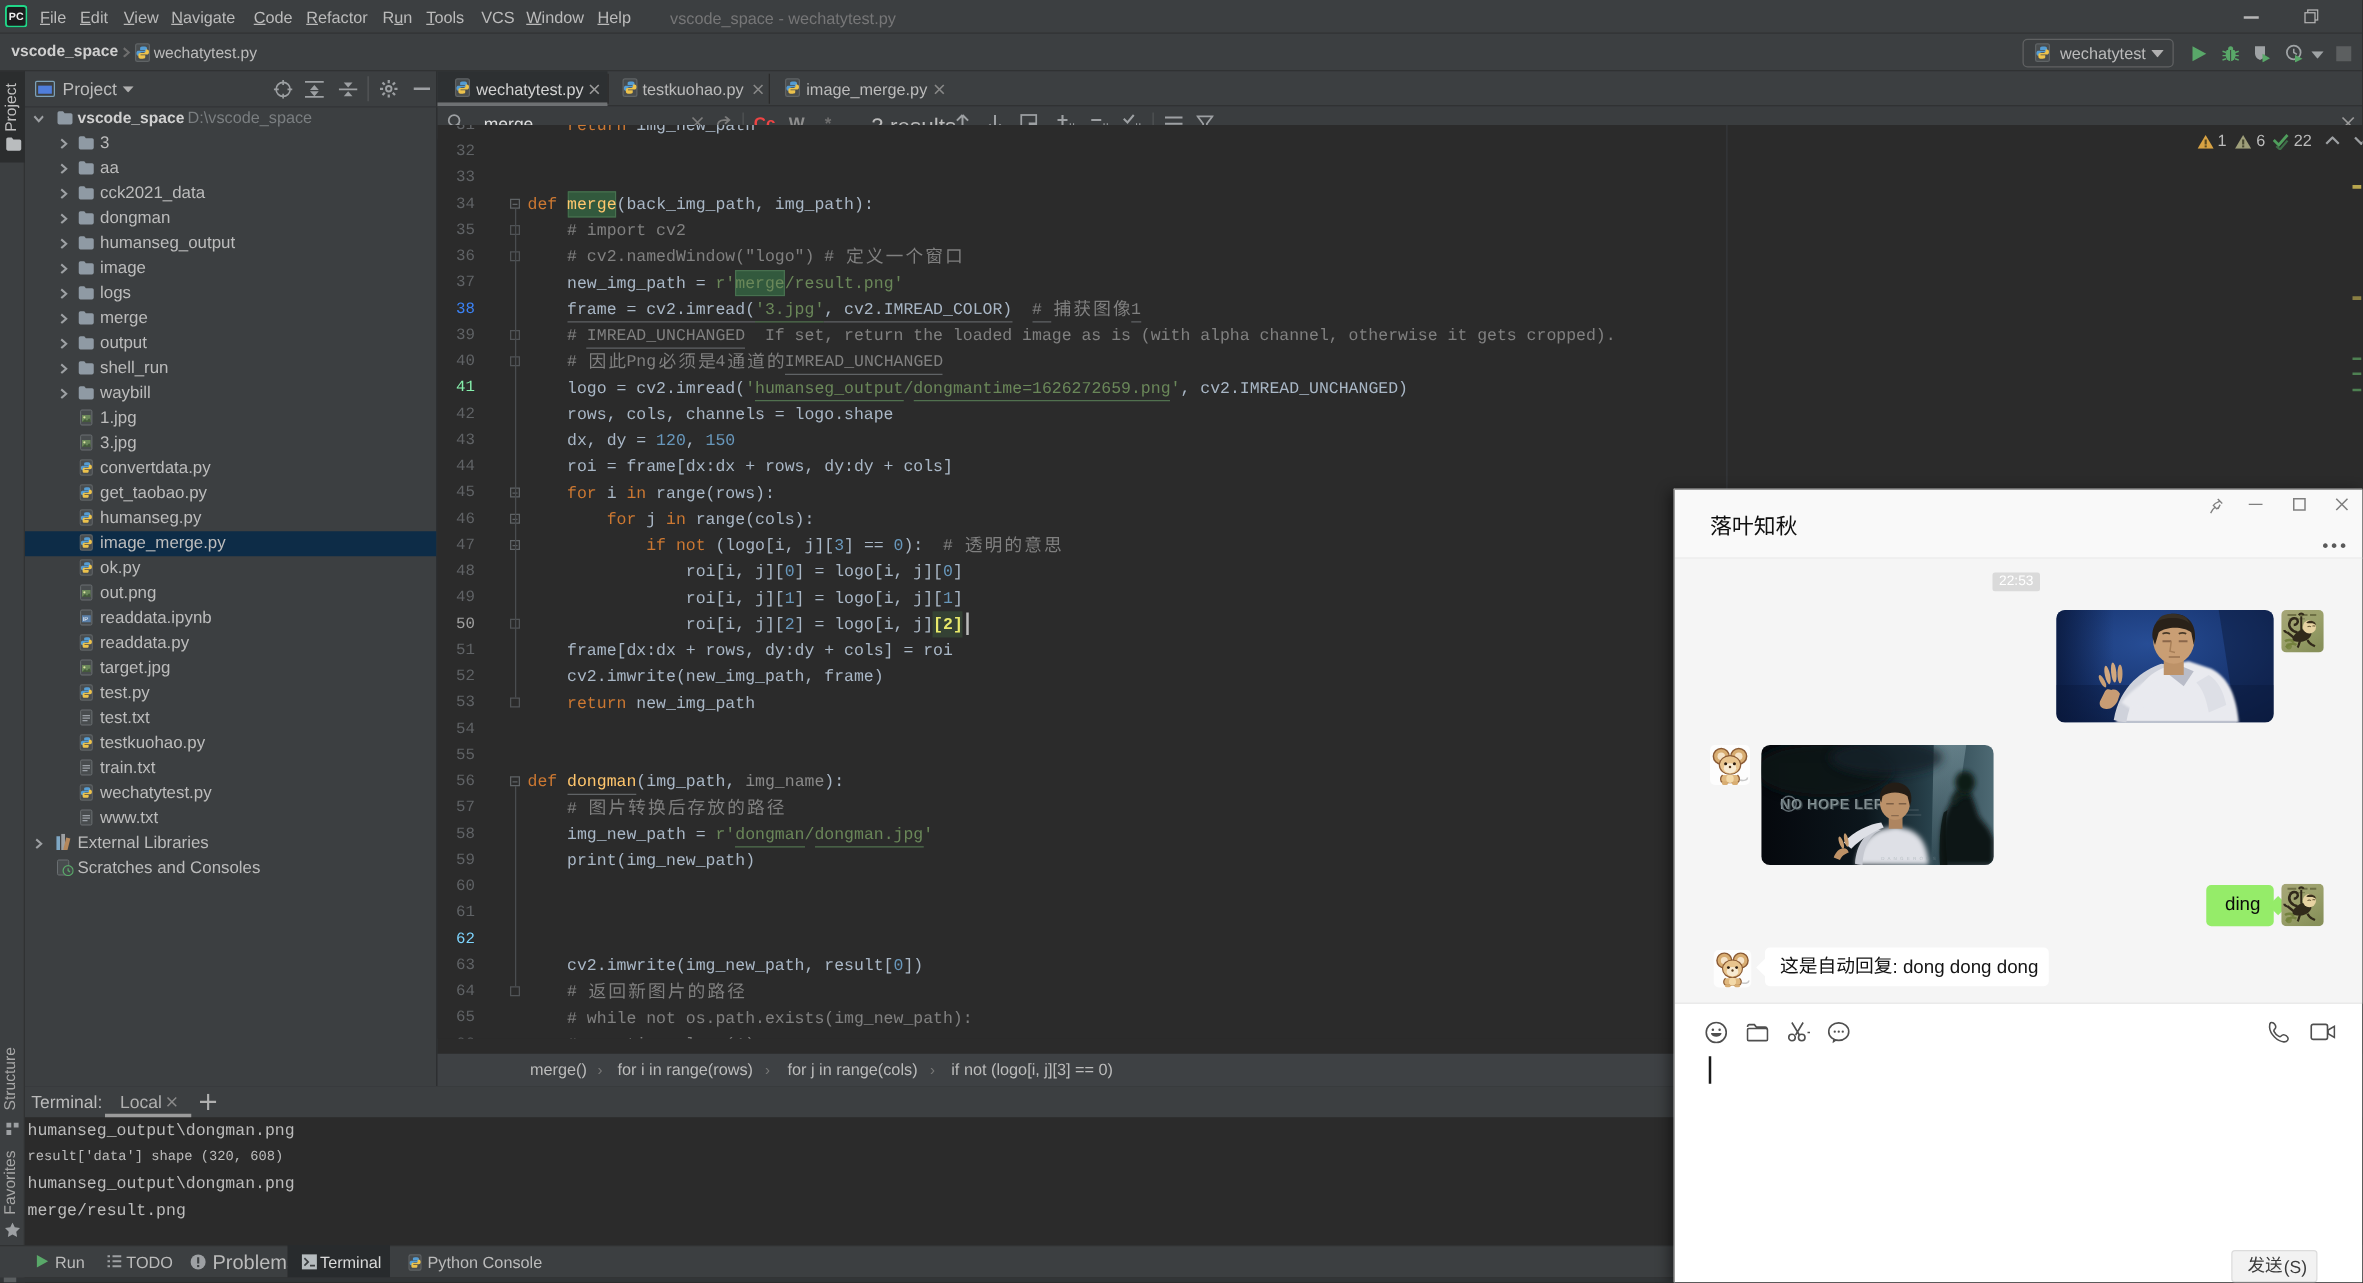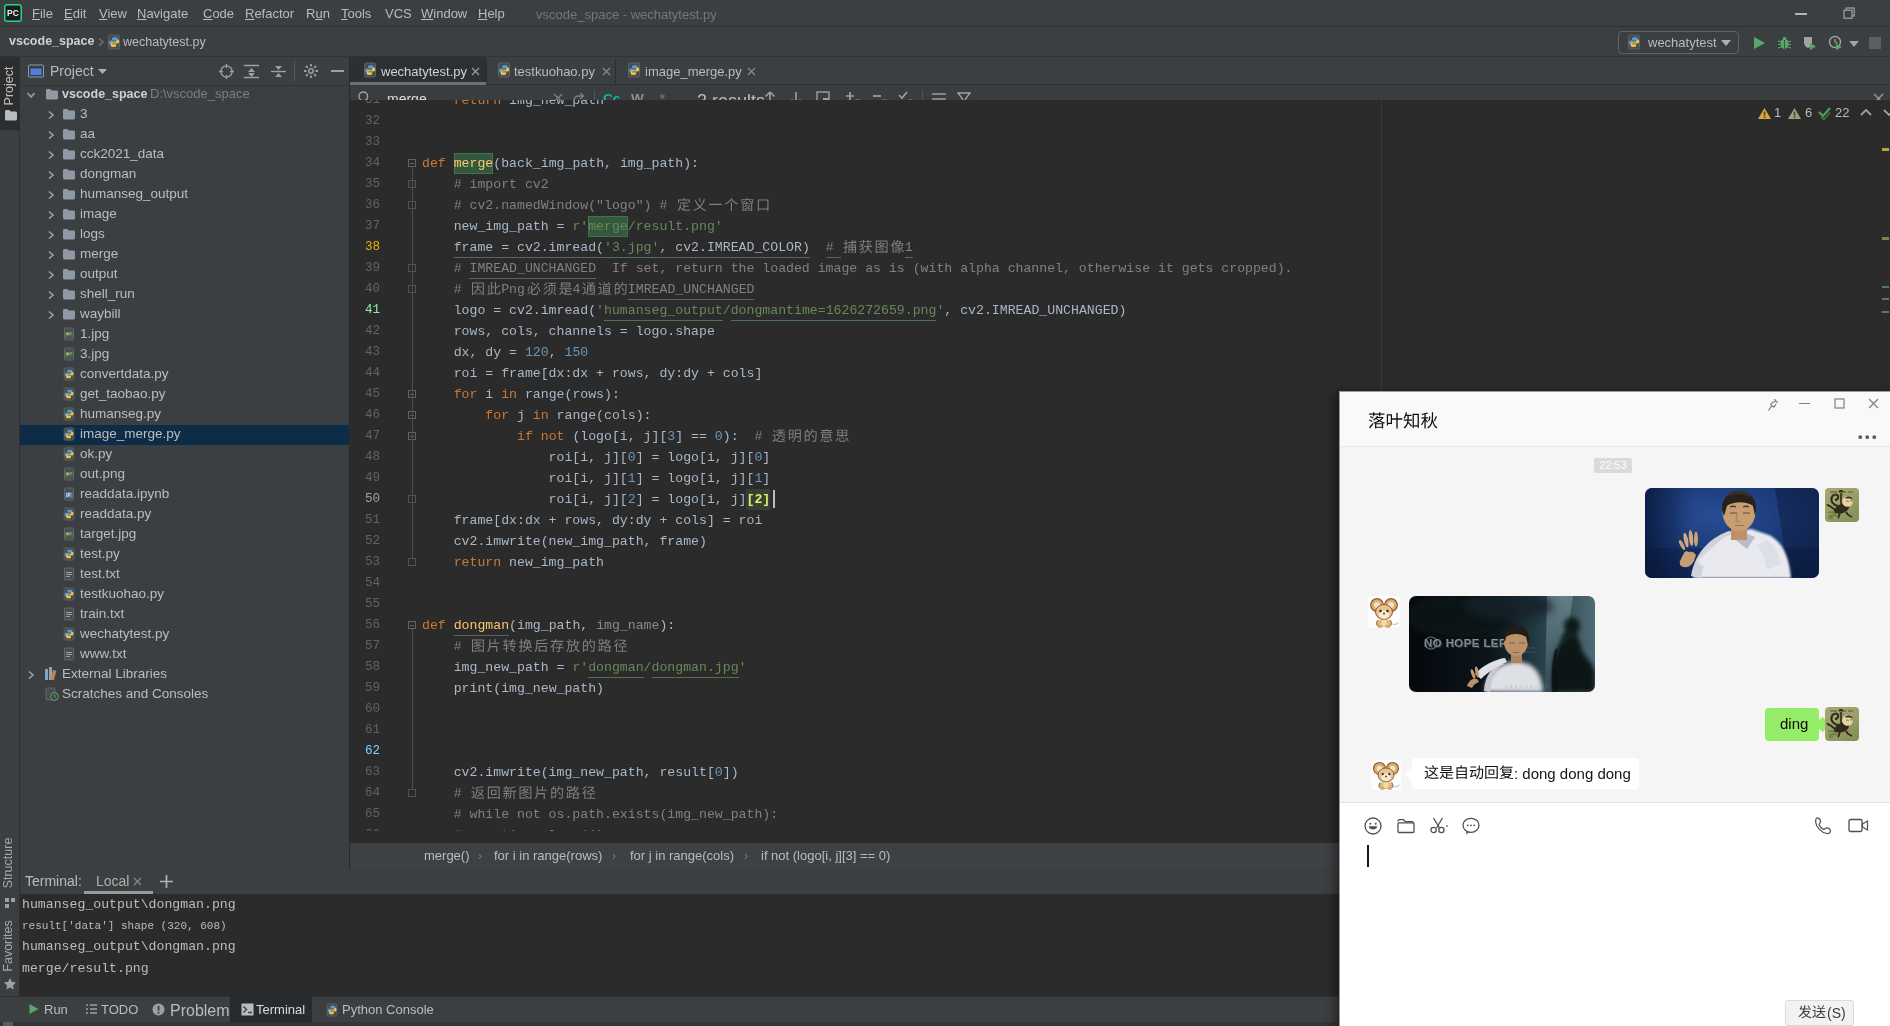--- a/index.html
+++ b/index.html
@@ -389,21 +389,21 @@
   </svg>
 <div class="abs" style="left:387px;top:91px;color:#dddddd;font-size:14px">merge</div>
 <svg class="abs" style="left:553px;top:93px" width="10" height="10" viewBox="0 0 10 10">
     <path d="M1 1l8 8M9 1l-8 8" stroke="#7d7d7d" stroke-width="1.4"></path>
   </svg>
 <svg class="abs" style="left:572px;top:93px" width="14" height="12" viewBox="0 0 14 12">
     <path d="M2 8c0-3 2-5 5-5h4M8 0l3.5 3L8 6" stroke="#7d7d7d" stroke-width="1.4" fill="none"></path>
     <path d="M2 8v3" stroke="#7d7d7d" stroke-width="1.4"></path>
   </svg>
 <div class="abs" style="left:594px;top:90px;width:1px;height:17px;background:#515456"></div>
-<div class="abs" style="left:603px;top:91px;color:#14b8a6;font-size:13.5px;font-weight:bold">Cc</div>
+<div class="abs" style="left:603px;top:91px;color:#ef4444;font-size:13.5px;font-weight:bold">Cc</div>
 <div class="abs" style="left:631px;top:91px;color:#8e8e8e;font-size:13.5px;font-weight:bold">W</div>
 <div class="abs" style="left:656px;top:91px;color:#6f6f6f;font-size:13.5px;font-weight:bold">.*</div>
 <div class="abs" style="left:697px;top:91px;color:#bbbbbb;font-size:18px">3 results</div>
 <svg class="abs" style="left:764px;top:91px" width="12" height="14" viewBox="0 0 12 14">
     <path d="M6 1v12M6 1L1.5 5.5M6 1l4.5 4.5" stroke="#9da0a3" stroke-width="1.6" fill="none"></path>
   </svg>
 <svg class="abs" style="left:790px;top:91px" width="12" height="14" viewBox="0 0 12 14">
     <path d="M6 1v12M6 13L1.5 8.5M6 13l4.5-4.5" stroke="#9da0a3" stroke-width="1.6" fill="none"></path>
   </svg>
 <svg class="abs" style="left:816px;top:91px" width="14" height="14" viewBox="0 0 14 14">
@@ -442,21 +442,21 @@
     <div class="ln" style="left:0px;top:53px;color:#606366">34</div>
     <div class="cl" style="left:72px;top:53px"><span class="k">def</span><span class="t"> </span><span class="fn mh">merge</span><span class="t">(</span><span class="t">back_img_path</span><span class="t">, </span><span class="t">img_path</span><span class="t">):</span></div>
     <div class="ln" style="left:0px;top:74px;color:#606366">35</div>
     <div class="cl" style="left:72px;top:74px"><span class="t">    </span><span class="c"># import cv2</span></div>
     <div class="ln" style="left:0px;top:95px;color:#606366">36</div>
     <div class="cl" style="left:72px;top:95px"><span class="t">    </span><span class="c"># cv2.namedWindow("logo") # </span><span class="cjs" style="width:95.1px"><svg width="95.1" height="18" viewBox="0 0 95.1 18" style="display:block;overflow:visible">
           <path d="M3.818484448242188 4.380268383789062H12.105304223632814V5.404394848632812H3.818484448242188ZM7.912338208007813 7.732177343749999H12.694614624023437V8.736565600585937H7.912338208007813ZM7.352845727539063 4.861804736328125H8.454507104492187V12.055512255859375L7.352845727539063 11.903853759765624ZM4.007183935546875 6.555570751953124 5.08669248046875 6.667752832031249Q4.790907104492188 8.8199056640625 4.099083520507813 10.434873120117187Q3.407259936523438 12.049840576171874 2.203383520507813 13.100640576171873Q2.1251396484375005 13.00265849609375 1.967090112304688 12.867116271972655Q1.8090405761718755 12.731574047851561 1.6383528320312506 12.598800927734374Q1.4676650878906257 12.466027807617186 1.338868383789063 12.393322143554686Q2.526839135742188 11.47131884765625 3.1542643676757818 9.978900927734374Q3.7816895996093756 8.486483007812499 4.007183935546875 6.555570751953124ZM4.682136352539063 8.377712255859375Q5.055168896484376 9.459748095703125 5.647448608398438 10.133251391601561Q6.2397283203125005 10.8067546875 7.022855200195313 11.1600490234375Q7.805982080078125 11.513343359375 8.753117919921875 11.643059631347656Q9.700253759765626 11.772775903320312 10.782998559570313 11.772775903320312Q10.940195263671875 11.772775903320312 11.295693615722657 11.772775903320312Q11.651191967773439 11.772775903320312 12.102113903808595 11.772775903320312Q12.553035839843751 11.772775903320312 13.018157775878906 11.770006799316405Q13.483279711914061 11.767237695312499 13.868385375976562 11.764468591308592Q14.253491040039062 11.761699487304687 14.458825952148437 11.756161279296874Q14.377458496093748 11.884957983398436 14.293321936035156 12.0793603515625Q14.209185375976563 12.273762719726562 14.147556127929688 12.476472399902343Q14.085926879882813 12.679182080078125 14.055112255859374 12.83566982421875H13.351359423828125H10.730031103515625Q9.462398559570314 12.83566982421875 8.390796911621095 12.669600720214843Q7.319195263671875 12.503531616210937 6.459386303710938 12.066455200195312Q5.59957734375 11.629378784179687 4.934591967773438 10.81635684814453Q4.269606591796876 10.003334912109374 3.8152065917968754 8.709429248046874ZM1.9896537597656256 1.5991952636718754H13.857884448242189V4.705604736328125H12.767299487304687V2.617783520507812H3.041471264648438V4.705604736328125H1.9896537597656256ZM6.8679188476562505 0.2019235839843745 7.919027392578125 -0.09443728027343745Q8.165965600585938 0.310406591796875 8.41325828857422 0.800450463867187Q8.6605509765625 1.290494335937499 8.7599509765625 1.652738208007813L7.658998559570312 1.9941136962890624Q7.567551391601563 1.6429462402343749 7.342766015625 1.134725952148437Q7.1179806396484375 0.6265056640624991 6.8679188476562505 0.2019235839843745Z M19.70848918457031 1.632578784179687Q20.397754272460936 3.462673120117188 21.419157568359374 5.096238208007812Q22.44056086425781 6.729803295898437 23.780755200195312 8.098253759765624Q25.120949536132812 9.466704223632812 26.76225684814453 10.48569289550781Q28.40356416015625 11.50468156738281 30.32397548828125 12.096961279296874Q30.209378784179687 12.211557983398437 30.069505664062497 12.379122143554687Q29.92963254394531 12.546686303710937 29.80083583984375 12.724119567871092Q29.67203913574219 12.90155283203125 29.585133471679686 13.046964160156248Q27.606216479492186 12.393055200195311 25.945525439453125 11.31676817626953Q24.284834399414063 10.24048115234375 22.937894543457034 8.810755920410156Q21.590954687500002 7.381030688476562 20.540298559570314 5.645507104492187Q19.489642431640625 3.9099835205078115 18.722133471679687 1.9431396484374996ZM27.911948095703124 1.0425594238281253 28.996285888671874 1.3815202880859374Q28.299776928710937 3.3916731201171864 27.31962244873047 5.164402368164062Q26.33946796875 6.937131616210936 24.99948424072266 8.420322656249999Q23.659500512695313 9.903513696289062 21.86930380859375 11.06912100830078Q20.079107104492188 12.234728320312499 17.75697548828125 13.044837280273436Q17.664531616210937 12.840920288085936 17.492282080078127 12.574166735839842Q17.320032543945313 12.307413183593749 17.171497631835937 12.134310815429686Q19.410556127929688 11.396907519531249 21.136708959960938 10.291013183593748Q22.862861791992188 9.185118847656248 24.156978063964843 7.763202575683593Q25.451094335937498 6.341286303710937 26.36961956787109 4.64957003173828Q27.288144799804687 2.9578537597656247 27.911948095703124 1.0425594238281253ZM22.524034399414063 0.29124387207031255 23.446346240234377 -0.05950236816406296Q23.71856086425781 0.47697404785156294 24.002206384277343 1.093112255859375Q24.285851904296877 1.7092504638671873 24.52256652832031 2.2942195678710933Q24.75928115234375 2.8791886718749993 24.903695776367186 3.3446650878906254L23.930831103515626 3.7539169921875004Q23.806154687499998 3.279778784179687 23.567878271484375 2.6809641601562495Q23.32960185546875 2.082149536132812 23.060156335449218 1.4549349121093744Q22.790710815429687 0.8277202880859367 22.524034399414063 0.29124387207031255Z M33.13192687988281 5.8052311035156245H46.132458496093754V6.9716453125H33.13192687988281Z M55.53503583984375 -0.01619340820312587 56.47708588867188 0.43111699218749955Q55.70858022460938 1.7236047363281255 54.630089184570316 2.879697424316406Q53.551598144531255 4.035790112304687 52.27274531250001 4.974053552246094Q50.99389248046875 5.9123169921875 49.63452502441406 6.568640576171874Q49.5057283203125 6.331494335937499 49.28604953613281 6.06076436767578Q49.06637075195312 5.790034399414062 48.84271555175781 5.589240991210937Q50.18859196777344 5.0080376953125 51.44926838378906 4.150432751464843Q52.70994479980469 3.2928278076171864 53.76905211181641 2.2315936157226552Q54.828159423828126 1.170359423828124 55.53503583984375 -0.01619340820312587ZM55.841342944335935 0.7685056640625003Q56.79502409667969 1.9314877441406253 57.802659008789064 2.8191983520507815Q58.81029392089844 3.7069089599609377 59.89041348876953 4.383746447753906Q60.970533056640626 5.060583935546875 62.110499072265625 5.616932031249999Q61.89238208007812 5.790034399414062 61.674265087890625 6.062326159667968Q61.45614809570313 6.334617919921874 61.32735139160157 6.591502368164062Q60.17872358398438 5.979063232421875 59.102934912109376 5.2390347045898435Q58.02714624023437 4.4990061767578124 56.99458939208984 3.5219752807617186Q55.96203254394531 2.544944384765625 54.91903110351563 1.2372599365234365ZM54.88509289550781 4.181910400390625H55.98675427246094V13.049378784179687H54.88509289550781Z M66.51310422363282 5.243211328125H76.22009907226563V13.013025952148435H75.11048486328126V6.053762304687499H67.5839509765625V13.089564160156248H66.51310422363282ZM70.32665705566407 3.794811328125 71.45047126464844 4.014346240234374Q71.11904201660157 4.503681152343749 70.75019649658203 4.964117712402343Q70.3813509765625 5.424554272460937 70.06028918457032 5.750445312499999L69.1822830078125 5.517419360351562Q69.48360659179689 5.152051904296875 69.80537734375001 4.661653552246094Q70.12714809570313 4.171255200195312 70.32665705566407 3.794811328125ZM66.92889104003908 11.683188671875H75.74226179199219V12.493739648437499H66.92889104003908ZM73.31291081542969 7.177822656249999H73.47564572753907L73.63838063964845 7.138346240234374L74.20482924804688 7.410848608398437Q73.72756745605469 8.5285283203125 72.85320401611328 9.327560864257812Q71.97884057617188 10.126593408203124 70.88160803222657 10.644040576171875Q69.78437548828126 11.161487744140624 68.59711369628907 11.459687744140624Q68.5212844482422 11.302491040039062 68.38815684814455 11.10184150390625Q68.25502924804688 10.901191967773437 68.12864716796875 10.769271679687499Q69.22034150390625 10.544486303710936 70.25750659179688 10.09023017578125Q71.29467167968751 9.635974047851562 72.10307497558594 8.94358537597656Q72.91147827148438 8.251196704101561 73.31291081542969 7.321528320312499ZM69.79941791992188 6.321568896484375 70.63595427246095 6.444827392578125Q70.32355427246094 7.114642016601562 69.86084696044922 7.764574560546874Q69.3981396484375 8.414507104492188 68.72037219238283 8.980801440429687Q68.60506652832032 8.843342944335937 68.41982430419922 8.693600720214842Q68.23458208007813 8.54385849609375 68.08292358398438 8.468029248046875Q68.6990617919922 7.991764160156249 69.13407806396485 7.415744592285155Q69.5690943359375 6.8397250244140615 69.79941791992188 6.321568896484375ZM69.91558681640626 7.177822656249999H73.55388959960938V7.8720712646484365H69.33593491210938ZM69.37682924804687 8.825176928710937 69.89272502441406 8.280881152343749Q70.66165190429689 8.574960864257811 71.49966251220704 8.971564160156248Q72.33767312011719 9.368167456054687 73.0913365600586 9.790401647949217Q73.845 10.212635839843749 74.33404716796876 10.591915551757811L73.77313676757814 11.206502368164061Q73.309366015625 10.832760864257812 72.56834078369141 10.397888464355468Q71.82731555175782 9.963016064453125 70.98930494384766 9.546674560546876Q70.15129433593751 9.130333056640625 69.37682924804687 8.825176928710937ZM65.27557734375 1.2054278076171876H77.28197548828126V3.3952179199218744H76.1692376953125V2.065822656249999H66.34400947265625V3.456138208007813H65.27557734375ZM69.45095283203126 2.367279711914062 70.241056640625 2.8865868164062505Q69.65303068847658 3.3693868164062497 68.93876652832031 3.8068177124023435Q68.22450236816407 4.244248608398437 67.46728372802735 4.593710400390624Q66.71006508789063 4.943172192382812 65.96200659179688 5.173495776367187L65.40663439941407 4.349166015624999Q66.08752543945313 4.149657055664062 66.80995303955078 3.8590554077148433Q67.53238063964844 3.5684537597656245 68.21739196777344 3.188321215820312Q68.90240329589844 2.8081886718749995 69.45095283203126 2.367279711914062ZM72.37046035156251 2.9645429443359372 73.02793491210939 2.36003583984375Q73.73722595214845 2.6478683837890618 74.53931534423829 3.03907734375Q75.34140473632813 3.430286303710938 76.07370144042969 3.8298025756835936Q76.80599814453126 4.229318847656249 77.29604201660158 4.578780639648437L76.5942617919922 5.2701934082031245Q76.14923254394532 4.934931616210937 75.43078135986329 4.515677136230469Q74.71233017578126 4.09642265625 73.90867899169922 3.687037280273437Q73.10502780761719 3.2776519042968744 72.37046035156251 2.9645429443359372ZM70.2349221435547 0.19397075195312397 71.35248918457032 -0.06674624023437481Q71.57727456054688 0.3159447998046865 71.81746724853517 0.792143151855468Q72.05765993652345 1.2683415039062496 72.17125993652344 1.6084325439453124L71.00697260742189 1.9141641601562505Q70.90132543945313 1.5709495361328116 70.68207827148439 1.0793438720703117Q70.46283110351563 0.5877382080078117 70.2349221435547 0.19397075195312397Z M81.83353676757812 1.4855952636718754H92.47731040039064V12.645819360351561H91.33134335937501V2.5564420166015616H82.93519814453126V12.71511369628906H81.83353676757812ZM82.32998208007812 10.407449023437499H92.11974150390625V11.498033984374999H82.32998208007812Z" fill="#808080"></path>
         </svg></span></div>
     <div class="ln" style="left:0px;top:116px;color:#606366">37</div>
     <div class="cl" style="left:72px;top:116px"><span class="t">    new_img_path = </span><span class="s">r'</span><span class="s mh">merge</span><span class="s">/result.png'</span></div>
-    <div class="ln" style="left:0px;top:137px;color:#eab308">38</div>
+    <div class="ln" style="left:0px;top:137px;color:#3b82f6">38</div>
     <div class="cl" style="left:72px;top:137px"><span class="t">    </span><span class="t ulg">frame = cv2.imread(</span><span class="s uls">'3.jpg'</span><span class="t ulg">, cv2.IMREAD_COLOR)</span><span class="t">  </span><span class="c ulg"># </span><span class="cjs" style="width:63.4px"><svg width="63.4" height="18" viewBox="0 0 63.4 18" style="display:block;overflow:visible">
           <path d="M6.11135283203125 2.1093985595703124H14.28530236816406V3.1002957763671866H6.11135283203125ZM6.494465087890625 4.479668383789062H13.450050463867186V5.43179814453125H7.482238720703125V13.040716992187498H6.494465087890625ZM12.978172607421875 4.479668383789062H13.980146240234376V11.974566015625Q13.980146240234376 12.366206591796875 13.881100720214844 12.575872399902343Q13.782055200195312 12.78553820800781 13.513673120117186 12.906382080078124Q13.250829248046873 13.018564160156249 12.800760144042968 13.03950968017578Q12.350691040039063 13.060455200195312 11.681873120117189 13.051793408203125Q11.662134912109376 12.870029248046874 11.584743872070312 12.621950463867186Q11.507352832031248 12.373871679687499 11.411785375976564 12.191398559570311Q11.875977343750002 12.205598559570312 12.253196911621094 12.205598559570312Q12.630416479492187 12.205598559570312 12.758925439453126 12.196936767578125Q12.978172607421875 12.196936767578125 12.978172607421875 11.969027807617186ZM9.633795263671875 -0.001993408203125213H10.635768896484375V12.927116992187498H9.633795263671875ZM6.842796704101563 6.850359423828125H13.594043872070312V7.755059936523437H6.842796704101563ZM6.842796704101563 9.222468383789062H13.594043872070312V10.127168896484374H6.842796704101563ZM11.223640576171874 0.8113934082031253 11.736412768554686 0.1421334716796867Q12.114983520507813 0.32744243164062503 12.544107104492188 0.5565587036132813Q12.973230688476562 0.7856749755859376 13.373954272460937 1.0104603515625001Q13.774677856445312 1.2352457275390627 14.038939648437498 1.4087693115234377L13.50955283203125 2.1680584960937495Q13.256367456054686 1.9803349121093738 12.862743872070311 1.7429113281249995Q12.469120288085936 1.5054877441406251 12.038434912109373 1.2566332641601559Q11.607749536132811 1.0077787841796866 11.223640576171874 0.8113934082031253ZM1.2214358398437506 7.550834399414062Q1.8399886718750005 7.393925439453124 2.6218415039062504 7.173116479492187Q3.4036943359375003 6.952307519531249 4.275078063964844 6.694436767578124Q5.146461791992188 6.436566015624999 6.0182 6.185795263671874L6.15565849609375 7.1396306884765615Q4.923382080078126 7.526863232421874 3.688691040039063 7.9113266723632805Q2.4540000000000006 8.295790112304687 1.449632543945313 8.594699072265625ZM1.4139886718750005 2.8564603515625H6.0057056640625V3.858433984374999H1.4139886718750005ZM3.3886311035156256 0.003544799804688026H4.415172192382813V11.830572607421875Q4.415172192382813 12.275180639648436 4.303488464355469 12.512537487792969Q4.191804736328125 12.7498943359375 3.9154698242187504 12.873152832031248Q3.6391349121093755 12.996411328125 3.1865073120117193 13.03276416015625Q2.7338797119140628 13.0691169921875 2.0277122558593756 13.060455200195312Q2.0024358398437503 12.862076416015624 1.9040992797851568 12.585099279785155Q1.805762719726563 12.308122143554687 1.707780639648438 12.092419775390624Q2.1895839355468754 12.106619775390625 2.5875384155273444 12.10938887939453Q2.985492895507813 12.112157983398436 3.1188311035156255 12.103496191406249Q3.266369311523438 12.103496191406249 3.327500207519532 12.043927087402341Q3.3886311035156256 11.984357983398436 3.3886311035156256 11.833696191406249Z M21.965004736328126 6.063954687499999H30.03315283203125V7.057266528320312H21.965004736328126ZM26.730378784179685 4.066029248046875 27.45502080078125 3.5445952636718747Q27.825638720703125 3.780457055664062 28.209249328613282 4.0817806396484375Q28.59285993652344 4.383104223632812 28.920877856445312 4.695858703613281Q29.248895776367185 5.0086131835937495 29.4373283203125 5.281536767578125L28.682580639648435 5.8708471679687495Q28.394039135742187 5.458338208007812 27.838965087890625 4.953883728027344Q27.283891040039062 4.449429248046875 26.730378784179685 4.066029248046875ZM26.28308918457031 6.5763056640625Q26.718459936523438 8.526668383789062 27.677525024414063 10.006304223632812Q28.636590112304688 11.485940063476562 30.20313161621094 12.180034399414062Q30.085411328124998 12.278016479492187 29.949514624023436 12.426196911621094Q29.813617919921874 12.57437734375 29.697459423828125 12.737965087890625Q29.581300927734375 12.90155283203125 29.49993347167969 13.041425952148437Q28.42073347167969 12.485211328124999 27.621700927734377 11.566542224121093Q26.822668383789065 10.647873120117186 26.283566735839845 9.426318640136717Q25.744465087890624 8.204764160156248 25.42340329589844 6.739040576171875ZM17.548650463867187 1.1288895996093746H30.037982080078123V2.094510400390625H17.548650463867187ZM20.9076490234375 -0.005116992187499392H21.965004736328126V3.2614584960937503H20.9076490234375ZM25.646904223632813 -0.005116992187499392H26.701136352539063V3.189461791992187H25.646904223632813ZM25.292191967773437 3.4679235839843745H26.291042016601562V5.569811328125Q26.291042016601562 6.444673120117187 26.163242016601565 7.421349536132812Q26.035442016601564 8.398025952148437 25.639049328613282 9.393233264160155Q25.242656640625 10.388440576171874 24.457824096679687 11.333947888183593Q23.672991552734373 12.279455200195311 22.358926464843748 13.097516992187499Q22.21905334472656 12.926829248046873 21.991067248535156 12.732426879882812Q21.76308115234375 12.53802451171875 21.5671169921875 12.403689599609374Q22.81955283203125 11.630642431640624 23.568032543945314 10.749178991699218Q24.316512255859376 9.867715551757811 24.68642121582031 8.963390319824217Q25.056330175781248 8.059065087890625 25.174261071777345 7.1886780639648435Q25.292191967773437 6.318291040039062 25.292191967773437 5.567396704101562ZM17.99480988769531 3.8896698242187497 18.697299072265626 3.32393017578125Q19.64969577636719 3.9518537597656245 20.229270544433597 4.627561071777343Q20.8088453125 5.303268383789062 21.099236352539062 6.018452111816406Q21.389627392578124 6.73363583984375 21.485903808593747 7.478426879882812Q21.582180224609374 8.223217919921874 21.582180224609374 8.989308959960937Q21.582180224609374 10.200141503906249 21.429458288574217 11.111001647949218Q21.27673635253906 12.021861791992187 20.846616064453123 12.518152832031248Q20.575110400390624 12.849582080078124 20.099266528320314 12.919873120117186Q19.745684448242187 12.975964160156249 19.354686096191408 12.984271472167968Q18.963687744140625 12.992578784179686 18.522491040039064 12.978378784179686Q18.50829104003906 12.754723583984374 18.421030895996093 12.494006591796875Q18.333770751953125 12.233289599609375 18.190774047851562 12.031787231445312Q19.197556127929687 12.102787231445312 19.684188671875 12.031787231445312Q19.837265087890625 12.017587231445312 19.938226879882812 11.960787231445313Q20.039188671875 11.903987231445312 20.124388671875 11.804587231445312Q20.383821215820312 11.4883546875 20.4847830078125 10.749035119628905Q20.585744799804687 10.009715551757811 20.585744799804687 8.933926879882812Q20.585744799804687 7.996726879882812 20.394753759765624 7.119948815917969Q20.203762719726562 6.243170751953125 19.64910988769531 5.432352832031249Q19.094457055664062 4.621534912109374 17.99480988769531 3.8896698242187497ZM20.456948095703126 7.128533471679686 21.196499072265624 7.582091040039062Q20.827299072265625 8.116152832031249 20.273499072265626 8.671160144042968Q19.719699072265627 9.226167456054686 19.087799072265625 9.708612976074217Q18.455899072265623 10.19105849609375 17.85637548828125 10.520073120117187Q17.752855200195313 10.326523583984374 17.57073656005859 10.092644799804686Q17.388617919921874 9.858766015625 17.214806591796876 9.718892895507812Q17.80013017578125 9.460169311523437 18.420953759765624 9.04645303955078Q19.04177734375 8.632736767578123 19.58173182373047 8.129489599609373Q20.121686303710938 7.626242431640624 20.456948095703126 7.128533471679686ZM21.277845727539063 3.5518391357421866 22.15102265625 4.027549536132812Q21.649193408203125 4.600378784179687 20.957724304199218 5.149493408203124Q20.266255200195314 5.698608032226562 19.477800720214844 6.169977136230468Q18.689346240234375 6.641346240234374 17.88477548828125 7.013669824218749Q17.772593408203125 6.848520288085937 17.583729248046875 6.647372399902343Q17.394865087890626 6.446224511718749 17.240791967773436 6.3118895996093745Q18.03428630371094 5.970380639648437 18.793487951660158 5.52116436767578Q19.552689599609376 5.071948095703124 20.199498559570316 4.560393615722656Q20.84630751953125 4.048839135742187 21.277845727539063 3.5518391357421866Z M33.69651555175781 0.6218098876953118H45.524560864257815V13.065993408203123H44.45612873535156V1.5929688964843756H34.72618022460938V13.065993408203123H33.69651555175781ZM34.29960473632813 11.512922143554686H45.07313017578125V12.467466528320312H34.29960473632813ZM37.82771884765625 7.970608032226561 38.27886179199219 7.319668383789062Q38.84615283203125 7.433268383789062 39.477343872070314 7.610768383789061Q40.10853491210938 7.788268383789061 40.68292595214844 7.991399279785155Q41.2573169921875 8.19453017578125 41.65108444824219 8.384668383789062L41.20306508789063 9.097237280273436Q40.811712255859376 8.901560864257812 40.23455211181641 8.685791760253906Q39.65739196777344 8.470022656249999 39.03053182373047 8.279884448242186Q38.403671679687506 8.089746240234374 37.82771884765625 7.970608032226561ZM38.38663583984375 1.8799382080078129 39.27713635253907 2.184960864257812Q38.87399814453125 2.8302080322265617 38.33042172851563 3.4423698242187495Q37.786845312500006 4.054531616210937 37.18490710449219 4.579931616210937Q36.582968896484374 5.105331616210937 35.9834453125 5.506055200195312Q35.9107396484375 5.413611328125 35.77328115234375 5.294683728027343Q35.63582265625 5.175756127929687 35.492825952148436 5.056828527832031Q35.34982924804688 4.937900927734375 35.23764716796875 4.8651952636718745Q36.14715612792969 4.327300927734375 36.99830329589844 3.5377830078124997Q37.84945046386719 2.7482650878906245 38.38663583984375 1.8799382080078129ZM42.181868383789066 3.0072764160156247H42.369879711914066L42.53261462402344 2.962261791992187L43.13712172851562 3.3264990722656247Q42.595107104492186 4.21002265625 41.73600710449219 4.936991760253906Q40.87690710449219 5.663960864257812 39.83597620849609 6.2331681762695315Q38.7950453125 6.80237548828125 37.68069979248047 7.213821008300781Q36.56635427246094 7.625266528320312 35.48544860839844 7.883281152343749Q35.43489577636719 7.754484448242187 35.352321008300784 7.586565808105468Q35.269746240234376 7.418647167968749 35.17176416015625 7.263366735839843Q35.073782080078125 7.1080863037109365 34.98133820800781 7.013227807617187Q36.02589104003906 6.805766015624999 37.10232193603515 6.448849743652343Q38.17875283203125 6.091933471679687 39.16636179199219 5.598200927734375Q40.153970751953125 5.104468383789062 40.93880329589844 4.490888671874999Q41.72363583984375 3.8773089599609367 42.181868383789066 3.1620584960937492ZM37.761281152343756 3.785728320312499Q38.389204736328125 4.535625952148437 39.40833728027344 5.155807312011718Q40.427469824218754 5.775988671874999 41.66705684814453 6.226268383789062Q42.90664387207031 6.676548095703124 44.19472358398438 6.909995263671874Q44.04931225585938 7.049868383789062 43.871524511718754 7.287723583984374Q43.69373676757813 7.525578784179687 43.595754687500005 7.7191283203125Q42.29972214355469 7.440666528320312 41.043166015625005 6.928757568359375Q39.78660988769531 6.416848608398437 38.72956271972656 5.710116064453125Q37.67251555175781 5.003383520507812 36.97188630371094 4.149965600585937ZM38.05877219238282 3.0072764160156247H42.49867641601563V3.8399802246093753H37.49303254394532ZM36.410421215820314 9.776422656249999 36.90899340820313 9.04482451171875Q37.62453161621094 9.124486303710936 38.416962512207036 9.260948095703124Q39.20939340820313 9.39740988769531 39.98762430419922 9.565040783691405Q40.76585520019532 9.732671679687499 41.45576251220703 9.912940783691404Q42.14566982421875 10.093209887695311 42.66169907226563 10.269148095703125L42.182865087890626 11.06237548828125Q41.507512255859375 10.818560864257812 40.530835839843746 10.568853552246093Q39.554159423828125 10.319146240234375 38.474959423828125 10.104584448242187Q37.395759423828125 9.89002265625 36.410421215820314 9.776422656249999Z M55.035487744140624 1.0117447998046867H58.53593161621094V1.8531104003906247H55.035487744140624ZM54.38826796875 3.821372192382812V5.246889599609374H60.11211081542969V3.821372192382812ZM53.433723583984374 2.996621215820312H61.099884448242186V6.062978784179687H53.433723583984374ZM55.6866943359375 6.765313696289062 56.4137509765625 6.3332Q57.107136352539065 6.855476416015624 57.553583520507814 7.551276416015623Q58.00003068847656 8.247076416015624 58.22204696044922 9.001238208007813Q58.444063232421875 9.7554 58.46415592041016 10.462630895996092Q58.48424860839844 11.169861791992187 58.32648681640625 11.723661791992185Q58.168725024414066 12.277461791992186 57.86427785644531 12.563876416015624Q57.595186816406255 12.857534912109374 57.303942944335944 12.950333264160156Q57.012699072265626 13.043131616210937 56.636255200195315 13.048669824218749Q56.22999340820313 13.059746240234373 55.746484448242185 13.022684448242186Q55.73228444824219 12.835382080078125 55.67186251220703 12.567919567871094Q55.61144057617187 12.300457055664062 55.4913056640625 12.0989546875Q55.76976745605469 12.127354687499999 56.00875283203125 12.141554687499998Q56.24773820800782 12.155754687499998 56.4268 12.155754687499998Q56.64604716796875 12.155754687499998 56.810056127929684 12.113509167480467Q56.97406508789062 12.071263647460936 57.11989763183594 11.889787231445311Q57.331900927734374 11.690278271484374 57.43080257568359 11.254198559570312Q57.52970422363281 10.81811884765625 57.49420422363281 10.244015551757812Q57.458704223632814 9.669912255859375 57.26196436767579 9.041778063964843Q57.06522451171875 8.413643872070312 56.67919927978516 7.821364160156249Q56.293174047851565 7.229084448242187 55.6866943359375 6.765313696289062ZM56.612242431640624 7.5606471679687495 57.29882595214844 7.905855200195312Q56.8011169921875 8.398025952148437 56.06406817626953 8.894527600097655Q55.327019360351564 9.391029248046873 54.526070544433594 9.803538208007812Q53.725121728515624 10.21604716796875 53.0199509765625 10.474770751953123Q52.91330710449219 10.312035839843748 52.73949577636719 10.107409887695312Q52.56568444824219 9.902783935546875 52.422687744140624 9.779525439453124Q53.13098208007813 9.565816479492186 53.92362358398438 9.216498559570311Q54.716265087890626 8.867180639648437 55.43080659179688 8.43351555175781Q56.14534809570313 7.999850463867187 56.612242431640624 7.5606471679687495ZM57.38316271972656 8.916603295898437 58.116466528320316 9.275302368164063Q57.5287283203125 9.954487744140625 56.653157568359376 10.586742224121092Q55.77758681640625 11.218996704101562 54.80815427246094 11.726220288085937Q53.83872172851562 12.233443872070312 52.918136352539065 12.551382080078124Q52.80595427246094 12.372032543945311 52.62695921630859 12.14802286376953Q52.44796416015625 11.924013183593749 52.293891040039064 11.789678271484375Q53.208938208007815 11.522292895507812 54.17283254394532 11.076698559570312Q55.136726879882815 10.631104223632812 55.98702121582031 10.067224511718749Q56.83731555175781 9.503344799804687 57.38316271972656 8.916603295898437ZM60.53755612792969 6.675130175781249 61.254245312500004 7.349928320312499Q60.766616064453125 7.665451904296875 60.19030875244141 7.9797681762695305Q59.61400144042969 8.294084448242186 59.0373396484375 8.570131616210936Q58.460677856445315 8.846178784179687 57.963677856445315 9.056764160156249L57.40901462402344 8.491024511718749Q57.894938208007815 8.269362719726562 58.47039268798828 7.953839135742187Q59.04584716796875 7.638315551757811 59.59567075195312 7.29872286376953Q60.1454943359375 6.959130175781249 60.53755612792969 6.675130175781249ZM55.25940988769531 0.009083007812499488 56.28112172851563 0.19638537597656303Q55.70587785644531 1.276582080078125 54.81681606445312 2.4061910400390625Q53.92775427246094 3.5358 52.67503068847656 4.495861791992187Q52.60786323242188 4.386803295898437 52.48460473632812 4.254030175781249Q52.361346240234376 4.121257055664062 52.229780432128905 4.0038912475585935Q52.09821462402344 3.8865254394531252 51.9804943359375 3.8193579833984366Q52.765326879882814 3.2672636474609362 53.39672852783203 2.608314831542968Q54.02813017578125 1.9493660156249994 54.497439135742184 1.2777789916992184Q54.966748095703124 0.6061919677734373 55.25940988769531 0.009083007812499488ZM58.16445046386719 1.0117447998046867H58.3881056640625L58.58406982421875 0.9556537597656245L59.205900512695315 1.4116259521484373Q58.855442016601565 2.0215169921875003 58.3645453125 2.64802265625Q57.87364860839844 3.2745283203125 57.41271369628906 3.719557568359374Q57.314731616210935 3.5765608642578126 57.14802028808594 3.4018967041015626Q56.98130895996094 3.2272325439453127 56.85492687988281 3.123712255859374Q57.09632687988281 2.873650463867188 57.34759598388672 2.5356195678710938Q57.59886508789063 2.1975886718749997 57.81619598388672 1.8437959838867188Q58.033526879882814 1.490003295898438 58.16445046386719 1.199756127929687ZM59.591006176757816 7.954835839843749Q59.81337692871094 8.689115551757812 60.178456640625 9.373340783691406Q60.543536352539064 10.057566015625 61.0395396484375 10.590774975585937Q61.53554294433594 11.123983935546875 62.12228444824219 11.441922143554686Q61.948473120117185 11.58491884765625 61.74973985595703 11.824335839843748Q61.55100659179688 12.063752832031248 61.42462451171875 12.254178784179686Q60.48046838378906 11.664734912109374 59.80071791992187 10.5594056640625Q59.120967456054686 9.454076416015624 58.759011328125 8.17124716796875ZM56.94083583984375 3.27224716796875H57.81230710449219V3.345240576171875Q57.81230710449219 3.7144405761718744 57.73023068847657 4.2055478881835935Q57.64815427246094 4.696655200195312 57.39290875244141 5.2488934082031244Q57.13766323242187 5.801131616210937 56.61261771240234 6.3620316162109365Q56.087572192382815 6.922931616210937 55.21462667236328 7.445916992187499Q54.34168115234375 7.968902368164062 53.029742944335936 8.395611328125Q52.937299072265624 8.25815283203125 52.765049536132814 8.060626879882811Q52.592800000000004 7.863100927734374 52.42694150390625 7.725642431640624Q53.66617404785156 7.338409887695311 54.49012852783203 6.865977343749999Q55.3140830078125 6.393544799804687 55.808313903808596 5.895481359863281Q56.302544799804686 5.397417919921875 56.54515211181641 4.917885375976562Q56.78775942382813 4.438352832031249 56.86429763183594 4.028612976074218Q56.94083583984375 3.618873120117186 56.94083583984375 3.323087744140624ZM52.069372607421876 0.05168300781249968 53.07929907226563 0.3591202880859381Q52.644637280273436 1.5574584960937496 52.06002265625 2.7278950561523434Q51.47540803222656 3.898331616210937 50.79572430419922 4.932306384277343Q50.116040576171876 5.96628115234375 49.37522595214844 6.772557568359375Q49.32467312011719 6.6468844482421865 49.21526014404297 6.4472983520507805Q49.105847167968754 6.2477122558593745 48.98535777587891 6.045357055664062Q48.864868383789066 5.843001855468749 48.763762719726564 5.717328735351562Q49.429457055664066 5.023234399414062 50.03955870361328 4.110247375488282Q50.6496603515625 3.1972603515625 51.174561999511724 2.1592424316406245Q51.69946364746094 1.121224511718749 52.069372607421876 0.05168300781249968ZM50.603936767578126 3.832582080078124 51.60207785644531 2.825779199218749 51.61940144042969 2.8399791992187495V13.02026982421875H50.603936767578126Z" fill="#808080"></path>
         </svg></span><span class="c ulg">1</span></div>
     <div class="ln" style="left:0px;top:158px;color:#606366">39</div>
     <div class="cl" style="left:72px;top:158px"><span class="t">    </span><span class="c"># </span><span class="c ulg">IMREAD_UNCHANGED</span><span class="c">  If set, return the loaded image as is (with alpha channel, otherwise it gets cropped).</span></div>
     <div class="ln" style="left:0px;top:179px;color:#606366">40</div>
     <div class="cl" style="left:72px;top:179px"><span class="t">    </span><span class="c"># </span><span class="cjs" style="width:31.7px"><svg width="31.7" height="18" viewBox="0 0 31.7 18" style="display:block;overflow:visible">
           <path d="M3.8274339843750003 4.4786716796874995H12.014566015625V5.452954272460937H3.8274339843750003ZM7.541278271484376 2.1582665283203113H8.578895776367187Q8.524510400390625 3.6540957763671873 8.373494128417969 4.993935632324218Q8.222477856445312 6.333775488281249 7.819838000488281 7.462886096191405Q7.41719814453125 8.591996704101561 6.631158288574219 9.484038208007812Q5.845118432617188 10.376079711914063 4.515147680664063 10.987388671875Q4.453518432617187 10.853053759765624 4.334236352539063 10.693796911621092Q4.214954272460938 10.534540063476562 4.088926672363281 10.386359631347656Q3.962899072265625 10.238179199218749 3.8396405761718753 10.148858911132812Q5.077876416015625 9.607840991210937 5.8042032958984375 8.805119775390624Q6.530530175781251 8.002398559570311 6.888509887695313 6.976453759765624Q7.246489599609375 5.950508959960937 7.373791247558594 4.736342224121093Q7.501092895507813 3.522175488281249 7.541278271484376 2.1582665283203113ZM7.349300927734375 6.6075623046875 8.068404736328125 6.0733462402343745Q8.811346240234375 6.695443872070312 9.571611328125 7.440157775878906Q10.331876416015625 8.1848716796875 10.973856127929688 8.912261999511719Q11.61583583984375 9.639652319335937 12.014144799804686 10.20977919921875L11.246902783203126 10.84993017578125Q10.947993823242186 10.413850463867186 10.509499487304687 9.880785375976561Q10.071005151367189 9.347720288085936 9.541418127441407 8.776031616210936Q9.011831103515625 8.204342944335936 8.451074975585938 7.64408516845703Q7.89031884765625 7.083827392578124 7.349300927734375 6.6075623046875ZM1.9920683837890631 0.5767952636718743H13.886284448242186V13.043131616210937H12.845543359375V1.547954272460938H2.994042016601563V13.043131616210937H1.9920683837890631ZM2.6156047363281254 11.438089599609373H13.38913017578125V12.351451904296875H2.6156047363281254Z M21.47225849609375 4.381398559570312H24.201073120117186V5.411063232421874H21.47225849609375ZM21.09282451171875 0.003544799804688026H22.174747680664062V11.379162719726562L21.09282451171875 11.519744799804686ZM18.444380639648436 2.8784797119140624H19.485121728515626V11.7774716796875L18.444380639648436 11.926006591796874ZM17.294468383789063 11.739834399414061Q18.162374047851564 11.603372607421875 19.291772399902342 11.410110815429686Q20.421170751953124 11.216849023437499 21.68305447998047 10.99518723144531Q22.944938208007812 10.773525439453124 24.19766179199219 10.537663647460937L24.2759056640625 11.606804736328124Q23.07444387207031 11.825342944335937 21.844936560058592 12.052542944335936Q20.615429248046876 12.279742944335936 19.49710731201172 12.488412048339843Q18.378785375976562 12.697081152343749 17.482479711914063 12.873019360351561ZM29.08742451171875 3.099853759765624 29.966848608398436 3.960536352539062Q29.374281152343748 4.403859936523437 28.65008115234375 4.843207104492187Q27.92588115234375 5.282554272460937 27.151272192382812 5.689525024414062Q26.376663232421876 6.0964957763671865 25.634430688476563 6.4553283203125Q25.5783396484375 6.2735641601562495 25.45231204833984 6.031732543945312Q25.326284448242188 5.789900927734374 25.214102368164063 5.624751391601562Q25.919982080078125 5.269042431640624 26.638854479980466 4.836795263671874Q27.35772687988281 4.404548095703125 27.998144799804685 3.9568936157226555Q28.63856271972656 3.5092391357421864 29.08742451171875 3.099853759765624ZM24.910497631835938 0.003544799804688026H26.03260617675781V10.681369311523436Q26.03260617675781 11.239998559570312 26.155576928710936 11.406422143554686Q26.27854768066406 11.572845727539061 26.7302453125 11.572845727539061Q26.83589248046875 11.572845727539061 27.097950256347655 11.572845727539061Q27.36000803222656 11.572845727539061 27.67524387207031 11.572845727539061Q27.990479711914062 11.572845727539061 28.269861071777342 11.572845727539061Q28.549242431640625 11.572845727539061 28.675336767578123 11.572845727539061Q28.978078271484375 11.572845727539061 29.125118127441404 11.359491247558593Q29.272157983398436 11.146136767578124 29.334850671386718 10.595604223632812Q29.397543359375 10.0450716796875 29.425943359374997 9.034744799804686Q29.639231103515627 9.19194150390625 29.927284655761717 9.321945520019531Q30.21533820800781 9.451949536132812 30.447655200195314 9.513578784179687Q30.38290236816406 10.654408032226561 30.230889392089843 11.332175488281248Q30.078876416015625 12.009942944335936 29.737079711914063 12.305872192382811Q29.395283007812502 12.601801440429686 28.75840988769531 12.601801440429686Q28.647933471679686 12.601801440429686 28.342422863769528 12.601801440429686Q28.036912255859374 12.601801440429686 27.669561791992187 12.601801440429686Q27.302211328124997 12.601801440429686 26.99946982421875 12.601801440429686Q26.696728320312502 12.601801440429686 26.594913696289062 12.601801440429686Q25.942134912109374 12.601801440429686 25.574707312011718 12.438712048339841Q25.20727971191406 12.275622656249999 25.058888671875 11.85039835205078Q24.910497631835938 11.425174047851561 24.910497631835938 10.652969311523437Z" fill="#808080"></path>
         </svg></span><span class="c">Png</span><span class="cjs" style="width:47.5px"><svg width="47.5" height="18" viewBox="0 0 47.5 18" style="display:block;overflow:visible">
           <path d="M5.187489599609376 3.4463254394531244H6.29710380859375V11.076688159179687Q6.29710380859375 11.40811740722656 6.372789184570313 11.581286511230466Q6.448474560546876 11.754455615234374 6.657852624511719 11.819917407226562Q6.867230688476563 11.885379199218749 7.2655396484375006 11.885379199218749Q7.41378681640625 11.885379199218749 7.783551904296875 11.885379199218749Q8.1533169921875 11.885379199218749 8.595998352050781 11.885379199218749Q9.038679711914064 11.885379199218749 9.430099279785157 11.885379199218749Q9.82151884765625 11.885379199218749 10.009951391601561 11.885379199218749Q10.428707519531251 11.885379199218749 10.636523791503906 11.67167023925781Q10.844340063476562 11.457961279296875 10.935432751464843 10.868450671386718Q11.026525439453124 10.278940063476561 11.074663647460937 9.151180639648437Q11.212122143554687 9.24362451171875 11.396655407714844 9.343168383789063Q11.581188671875001 9.442712255859375 11.775591040039062 9.512648815917968Q11.969993408203123 9.582585375976562 12.120942944335937 9.6276Q12.036451904296875 10.902476416015624 11.854831616210937 11.624760144042968Q11.673211328125 12.347043872070312 11.258 12.643327600097656Q10.842788671874999 12.939611328124998 10.07016271972656 12.939611328124998Q9.962809887695311 12.939611328124998 9.66787734375 12.939611328124998Q9.372944799804689 12.939611328124998 8.996434191894533 12.939611328124998Q8.619923583984376 12.939611328124998 8.239082080078125 12.939611328124998Q7.858240576171875 12.939611328124998 7.570408032226563 12.939611328124998Q7.282575488281251 12.939611328124998 7.180760864257813 12.939611328124998Q6.410261791992188 12.939611328124998 5.972543151855469 12.780852832031249Q5.5348245117187505 12.622094335937499 5.361157055664063 12.21107003173828Q5.187489599609376 11.800045727539061 5.187489599609376 11.059364575195312ZM5.2210065917968755 0.7905250244140625 5.914833984375 0.03890092773437459Q6.520604736328125 0.43167167968750064 7.1961681762695315 0.9198660156249998Q7.871731616210938 1.408060351562499 8.487371472167968 1.8690619995117181Q9.103011328125 2.3300636474609373 9.509273120117186 2.6684490234375L8.79570751953125 3.5235934082031246Q8.380783935546875 3.1568080322265626 7.772244079589844 2.6776299682617184Q7.163704223632813 2.198451904296874 6.4924716796875 1.6964120483398428Q5.8212391357421875 1.1943721923828114 5.2210065917968755 0.7905250244140625ZM2.909951391601563 4.289088159179687 3.9105071044921877 4.552219775390625Q3.7598453125000004 5.340463647460937 3.530729040527344 6.234709167480468Q3.301612768554688 7.128954687499999 2.9897111206054694 7.95844737548828Q2.6778094726562505 8.787940063476562 2.2819151367187507 9.415863647460936L1.2647447998046881 9.003488159179687Q1.6748391357421881 8.387349951171874 1.9950480957031256 7.5843409912109365Q2.315257055664063 6.781332031249999 2.5471424316406255 5.920670239257811Q2.779027807617188 5.060008447265624 2.909951391601563 4.289088159179687ZM11.311522143554686 5.218222656249999 12.259110400390625 4.782697631835937Q12.754404736328127 5.482330175781249 13.219737280273439 6.298686303710937Q13.68506982421875 7.115042431640624 14.047878784179687 7.900229455566405Q14.410687744140624 8.685416479492186 14.603949536132813 9.310925439453124L13.580532031250002 9.813617919921874Q13.403884863281249 9.17944716796875 13.046614111328124 8.383183728027344Q12.689343359374998 7.5869202880859365 12.238210815429687 6.75515684814453Q11.787078271484376 5.9233934082031245 11.311522143554686 5.218222656249999ZM12.060001855468752 0.8444683837890619 13.116648608398439 1.2782877441406253Q12.238663232421874 2.945934912109374 11.103870544433594 4.521780432128906Q9.969077856445313 6.097625952148437 8.573146960449218 7.511024304199218Q7.177216064453125 8.924422656249998 5.527246960449219 10.118928320312499Q3.8772778564453128 11.313433984375 1.977601440429688 12.221525024414062Q1.8993575683593755 12.0927283203125 1.777660864257813 11.93900968017578Q1.6559641601562505 11.785291040039061 1.5259601440429693 11.63434150390625Q1.3959561279296882 11.483391967773436 1.2782358398437506 11.379871679687499Q3.1194065917968756 10.547609887695312 4.741684655761719 9.39066436767578Q6.363962719726563 8.233718847656249 7.737740783691406 6.852342431640624Q9.11151884765625 5.470966015625 10.201651391601562 3.9425497436523433Q11.291783935546874 2.414133471679687 12.060001855468752 0.8444683837890619Z M22.053174047851563 0.6304716796874992H29.926663232421873V1.6293217285156238H22.053174047851563ZM25.36119855957031 1.0936877441406239 26.608271264648437 1.259546240234375Q26.39839484863281 1.8687283203124991 26.177087536621094 2.4931738403320303Q25.955780224609377 3.1176193603515614 25.756980224609375 3.5633575683593754L24.785821215820313 3.375346240234375Q24.95139196777344 2.8877169921874994 25.11887899169922 2.243178784179687Q25.286366015625 1.5986405761718743 25.36119855957031 1.0936877441406239ZM25.497948095703123 5.003095776367187H26.566380224609375V7.848767456054687Q26.566380224609375 8.504382080078123 26.406912768554687 9.216796704101561Q26.2474453125 9.929211328125 25.802770544433592 10.627425952148437Q25.358095776367186 11.325640576171875 24.500912048339842 11.957186096191405Q23.643728320312498 12.588731616210936 22.253833984375 13.093684448242186Q22.1953283203125 12.984625952148436 22.07363161621094 12.834883728027343Q21.951934912109376 12.685141503906248 21.819161791992187 12.540937487792966Q21.686388671875 12.396733471679687 21.571791967773436 12.298751391601561Q22.94677734375 11.875166015624998 23.74077003173828 11.33606436767578Q24.53476271972656 10.796962719726562 24.912624511718747 10.195168383789062Q25.290486303710935 9.593374047851562 25.39421719970703 8.991579711914062Q25.497948095703123 8.389785375976562 25.497948095703123 7.832152832031249ZM26.43543583984375 10.645325024414062 26.984560864257812 9.895406591796874Q27.553269824218752 10.222715551757812 28.19226982421875 10.63522451171875Q28.83126982421875 11.047733471679686 29.404808032226562 11.45001884765625Q29.978346240234373 11.852304223632812 30.333346240234377 12.187566015624999L29.75653017578125 13.066990112304687Q29.398406591796874 12.7175283203125 28.837506591796874 12.29117384033203Q28.276606591796874 11.86481936035156 27.643144799804688 11.427033984374999Q27.009683007812498 10.989248608398437 26.43543583984375 10.645325024414062ZM22.720574047851564 3.0156504638671873H29.301154272460938V9.769599999999999H28.1939546875V4.012085888671875H23.78346796875V9.797291040039061H22.720574047851564ZM20.51729289550781 0.25431555175781284 21.513019360351564 0.6486584960937503Q21.098804736328127 1.2412259521484366 20.560766528320315 1.8116405761718744Q20.0227283203125 2.382055200195312 19.427890112304688 2.877493408203125Q18.833051904296873 3.3729316162109377 18.25156086425781 3.7500844482421876Q18.10856416015625 3.579396704101562 17.901523583984375 3.372356127929687Q17.6944830078125 3.1653155517578124 17.48431884765625 3.0254424316406254Q18.027042431640623 2.701257055664062 18.595396911621094 2.2492716796874994Q19.16375139160156 1.797286303710937 19.66976766357422 1.2814009277343743Q20.175783935546875 0.7655155517578116 20.51729289550781 0.25431555175781284ZM20.90835798339844 4.02314150390625 21.887469824218748 4.4372226562499995Q21.421993408203125 5.0668519042968745 20.803938928222657 5.671559216308593Q20.185884448242188 6.276266528320312 19.513799072265627 6.800104736328125Q18.841713696289062 7.323942944335937 18.188513696289064 7.723957568359374Q18.051055200195314 7.5532698242187495 17.841245520019534 7.3422528320312495Q17.63143583984375 7.131235839843749 17.42993347167969 6.985824511718749Q18.04990422363281 6.638777343749999 18.701044079589842 6.159599279785155Q19.352183935546876 5.680421215820312 19.936654687500003 5.1231431518554675Q20.521125439453126 4.565865087890624 20.90835798339844 4.02314150390625ZM21.17332873535156 8.052242431640625 22.1635169921875 8.424432543945311Q21.6949169921875 9.277429248046875 21.03546982421875 10.044727600097655Q20.37602265625 10.812025952148437 19.598644592285154 11.451878784179687Q18.82126652832031 12.091731616210936 17.974804736328124 12.570699072265624Q17.851546240234374 12.377858496093749 17.6374056640625 12.14312687988281Q17.423265087890627 11.908395263671874 17.221762719726563 11.746369311523436Q18.018380639648438 11.345645727539061 18.766505871582034 10.771398559570311Q19.514631103515626 10.197151391601562 20.14049454345703 9.499435119628906Q20.766357983398436 8.80171884765625 21.17332873535156 8.052242431640625Z M33.33726179199219 6.2620457275390615H45.89801462402344V7.2165901123046865H33.33726179199219ZM39.6493056640625 8.79759855957031H44.96876745605469V9.741066528320312H39.6493056640625ZM39.18921318359375 6.685076416015624H40.263183520507816V12.067297631835936H39.18921318359375ZM36.40220144042969 8.989308959960937Q36.84069577636719 10.15413017578125 37.60025190429688 10.752657055664063Q38.35980803222657 11.351183935546874 39.44823491210938 11.560916479492187Q40.53666179199219 11.7706490234375 41.92939196777344 11.776187231445311Q42.09212687988281 11.776187231445311 42.50044881591797 11.776187231445311Q42.90877075195313 11.776187231445311 43.44403985595703 11.776187231445311Q43.97930895996094 11.776187231445311 44.520116271972654 11.773418127441406Q45.060923583984376 11.7706490234375 45.505952832031255 11.767879919433593Q45.95098208007813 11.765110815429686 46.176055200195314 11.759572607421873Q46.09468774414063 11.882831103515624 46.016089392089846 12.06615705566406Q45.93749104003906 12.249483007812499 45.878630895996096 12.441116271972655Q45.81977075195313 12.632749536132811 45.78895612792969 12.783699072265623H44.93695612792969H41.88820988769531Q40.63790092773438 12.783699072265623 39.64233913574219 12.641699072265624Q38.64677734375 12.499699072265624 37.870108239746095 12.127729968261718Q37.09343913574219 11.755760864257812 36.51436271972656 11.076077136230468Q35.93528630371094 10.396393408203124 35.51553347167969 9.321025952148437ZM35.79058393554688 7.675243872070312 36.853477856445316 7.826193408203125Q36.51580144042969 9.598778784179686 35.75056323242188 10.916255200195312Q34.98532502441407 12.233731616210937 33.81538681640625 13.080193408203124Q33.73714294433594 12.976673120117187 33.59450072021485 12.834030895996094Q33.451858496093756 12.691388671874998 33.28947806396485 12.551515551757811Q33.12709763183594 12.411642431640624 33.00383913574219 12.33339855957031Q34.13813347167969 11.604657055664061 34.82477332763672 10.418391967773436Q35.51141318359375 9.232126879882811 35.79058393554688 7.675243872070312ZM35.859056640625 3.309596704101562V4.474263647460937H43.25708156738281V3.309596704101562ZM35.859056640625 1.396008032226563V2.5433513916015613H43.25708156738281V1.396008032226563ZM34.82697734375 0.5854570556640617H44.33659011230469V5.284814624023437H34.82697734375Z" fill="#808080"></path>

